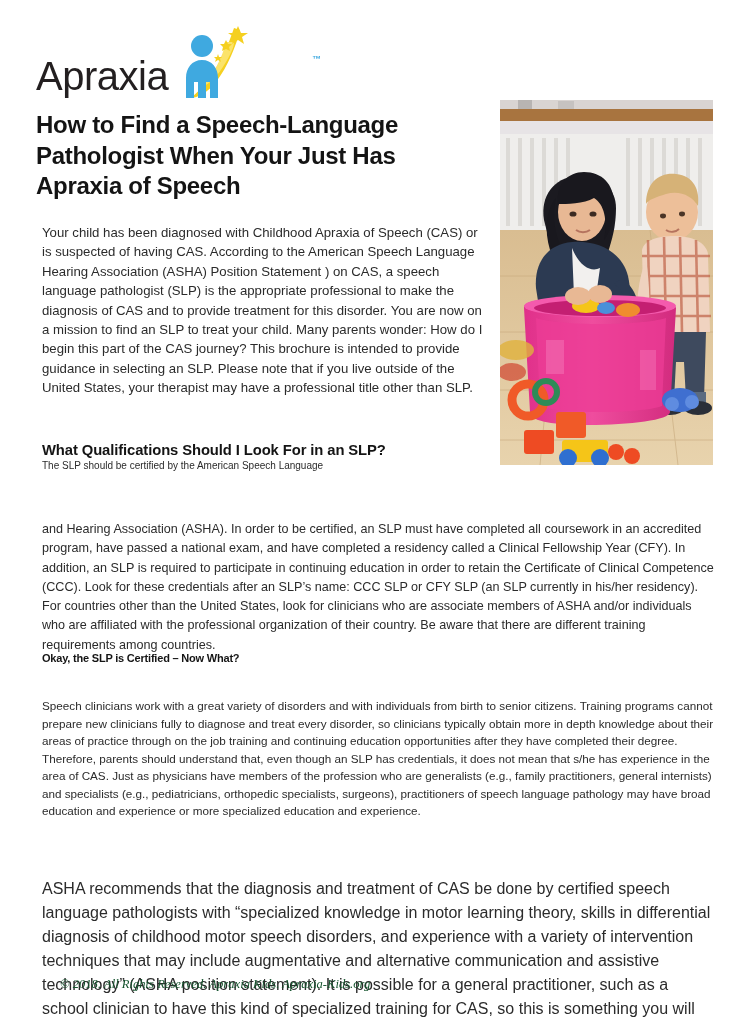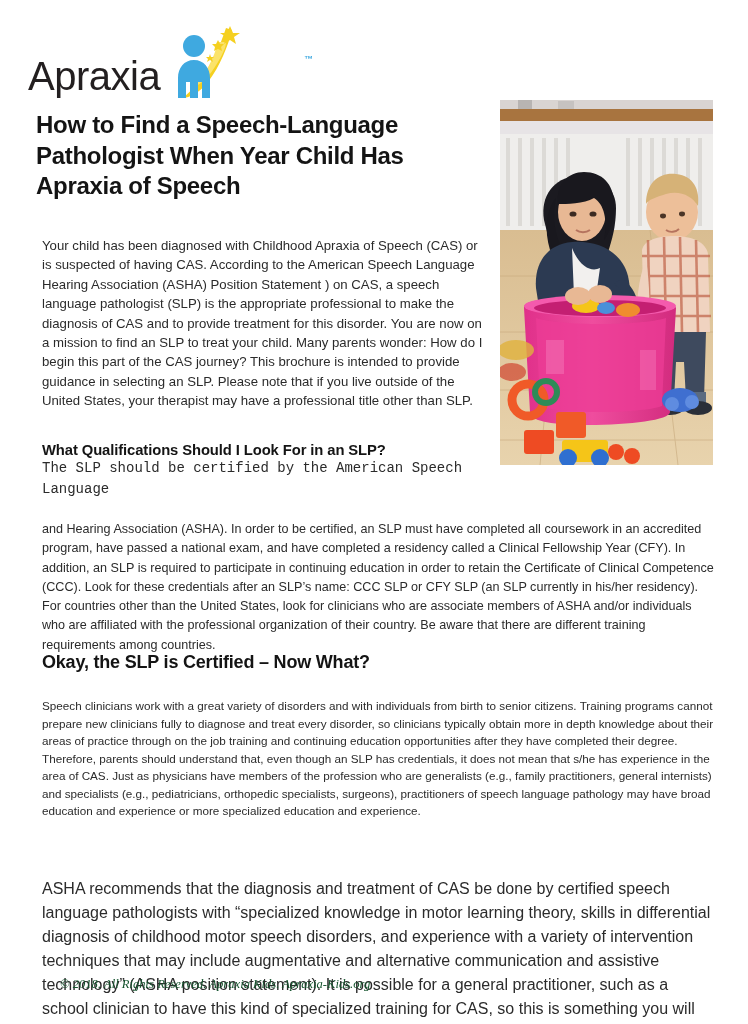--- a/index.html
+++ b/index.html
@@ -19,21 +19,21 @@
   .page {
     position: relative;
     width: 748px;
     height: 1024px;
     background: #ffffff;
   }
 
   
   .logo {
     position: absolute;
-    left: 28px;
+    left: 36px;
     top: 24px;
     width: 260px;
     height: 80px;
     text-align: center;
   }
   .logo-word {
     position: absolute;
     left: 0;
     top: 32px;
     font-family: "Liberation Sans", sans-serif;
@@ -96,21 +96,21 @@
     height: 365px;
     overflow: hidden;
     background: #d8c9b5;
   }
   .photo svg { display: block; width: 100%; height: 100%; }
 
   
   .intro-para {
     position: absolute;
     left: 42px;
-    top: 236px;
+    top: 223px;
     width: 442px;
     font-size: 13.2px;
     line-height: 1.47;
     color: #2b2b2b;
     margin: 0;
     text-align: left;
   }
 
   .heading {
     position: absolute;
@@ -121,38 +121,37 @@
   .heading-1 {
     left: 42px;
     top: 420px;
     font-size: 14.8px;
     letter-spacing: -0.1px;
     margin-top: 22px;
   }
   .heading-2 {
     left: 42px;
     top: 652px;
-    font-size: 18px;
+    font-size: 11px;
     letter-spacing: -0.2px;
   }
 
   .para {
     position: absolute;
     margin: 0;
     color: #2b2b2b;
     text-align: left;
   }
 
   .para-qual-lead {
     left: 42px;
     top: 458px;
     width: 448px;
-    font-size: 14px;
+    font-size: 10px;
     line-height: 1.5;
-    font-family: Liberation Mono, monospace;
   }
   .para-qual-body {
     left: 42px;
     top: 484px;
     width: 672px;
     font-size: 12.6px;
     line-height: 1.53;
     margin-top: 36px;
   }
   .para-okay-1 {
@@ -200,21 +199,21 @@
         <polygon points="36,30 37,33 40,33 38,35 39,38 36,36 33,38 34,35 32,33 35,33" fill="#f5d020"></polygon>
 
         <circle cx="20" cy="22" r="11" fill="#3fa9e0"></circle>
         <path d="M20 36 C10 36 4 44 4 54 L4 74 L12 74 L12 58 L16 58 L16 74 L24 74 L24 58 L28 58 L28 74 L36 74 L36 54 C36 44 30 36 20 36 Z" fill="#3fa9e0"></path>
       </svg>
     </div>
 
     <div class="logo-tm">™</div>
   </div>
 
-  <h1 class="doc-title">How to Find a Speech-Language Pathologist When Year Child Has Apraxia of Speech</h1>
+  <h1 class="doc-title">How to Find a Speech-Language Pathologist When Your Just Has Apraxia of Speech</h1>
 
   <div class="photo">
     <svg viewBox="0 0 213 365" xmlns="http://www.w3.org/2000/svg" preserveAspectRatio="none">
       <defs>
         <linearGradient id="floorG" x1="0" y1="0" x2="0" y2="1">
           <stop offset="0%" stop-color="#d9bd91"></stop>
           <stop offset="100%" stop-color="#e8d3ad"></stop>
         </linearGradient>
         <linearGradient id="binG" x1="0" y1="0" x2="1" y2="0">
           <stop offset="0%" stop-color="#e0308a"></stop>

